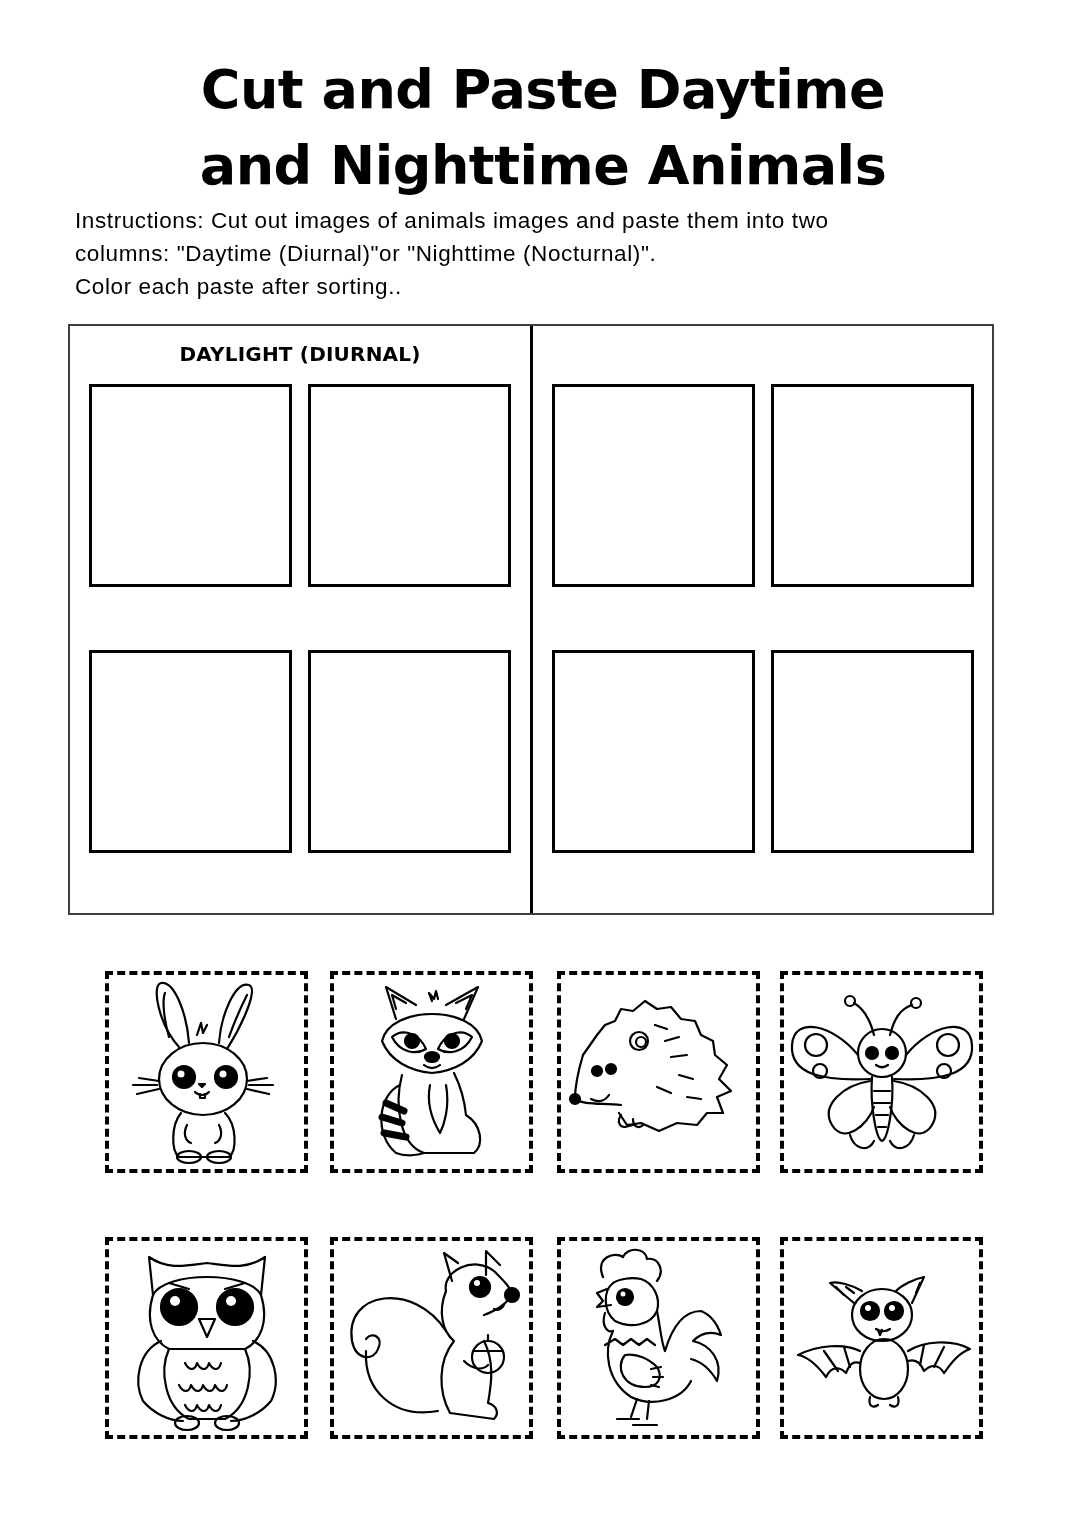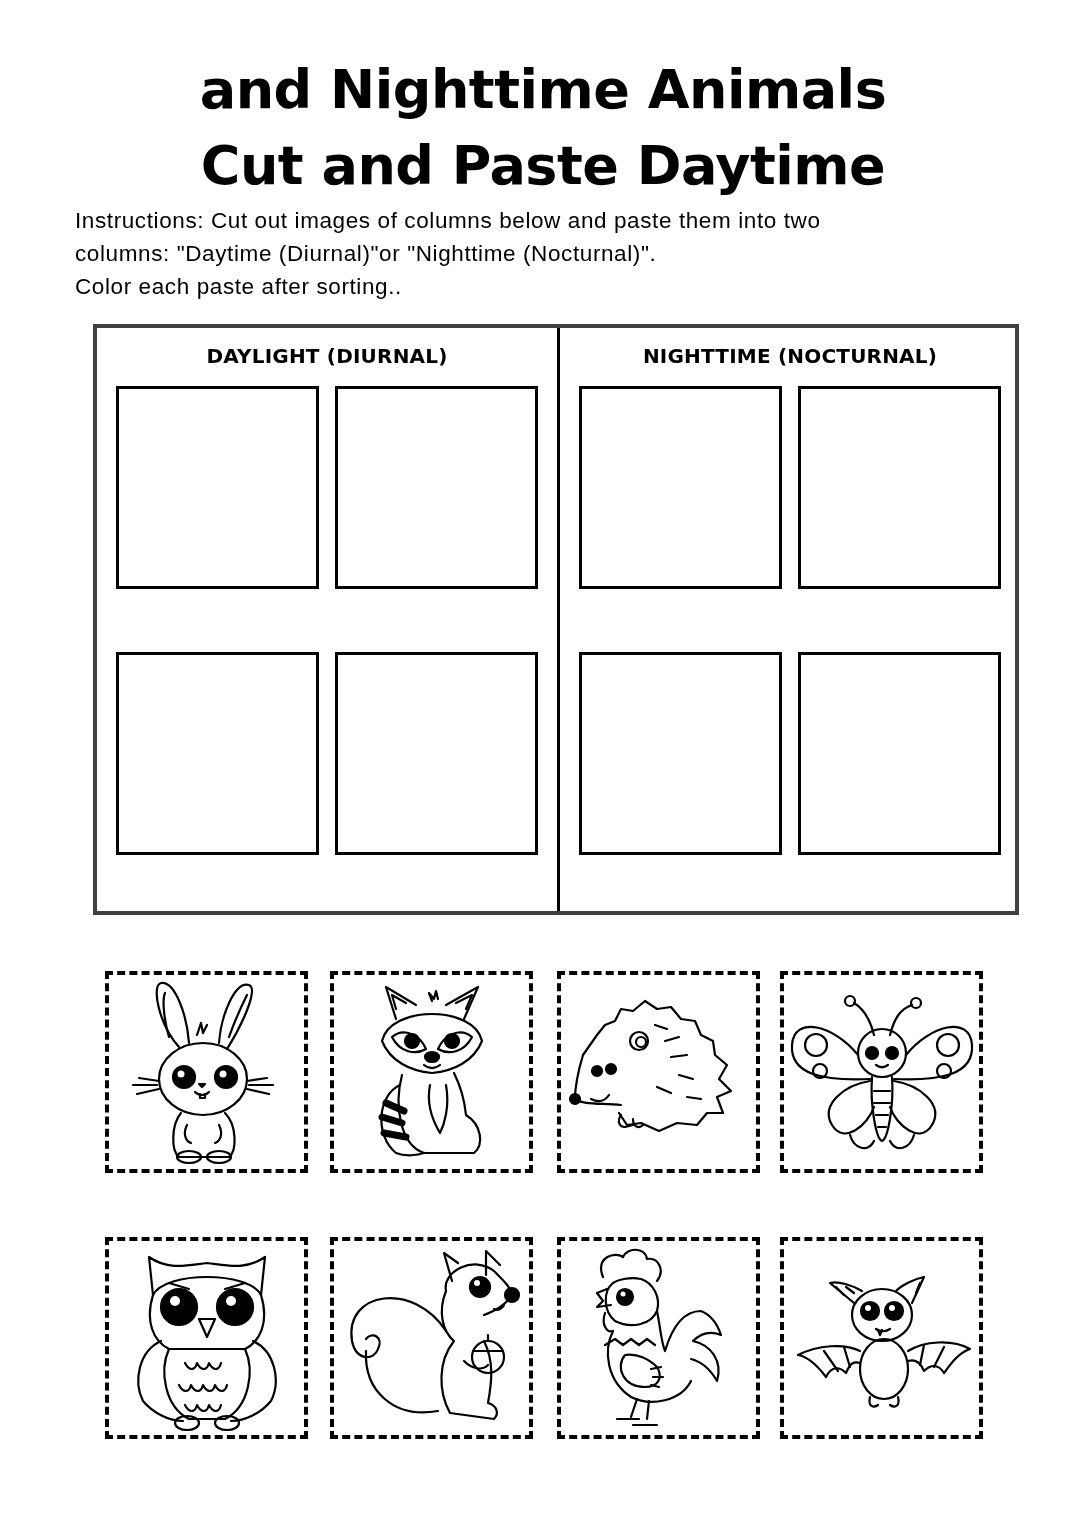--- a/index.html
+++ b/index.html
@@ -10,49 +10,48 @@
     line-height: 76px; letter-spacing: -0.5px; margin: 0;
   }
   .title span { display: block; }
   .instructions {
     position: absolute; left: 75px; top: 204px; width: 940px;
     font-family: "Liberation Sans", sans-serif; font-size: 22.5px; line-height: 33px;
     letter-spacing: 0.6px; margin: 0;
   }
   .instructions span { display: block; }
   .sort-board {
-    position: absolute; left: 93px; top: 324px; width: 926px; height: 591px;
-    box-sizing: border-box; border: 4px solid #404040;
+    position: absolute; left: 68px; top: 324px; width: 926px; height: 591px;
+    box-sizing: border-box; border: 2px solid #404040;
   }
   .divider { position: absolute; left: 460px; top: 0; width: 3px; height: 100%; background: #000; }
   .col-head {
     position: absolute; top: 16px; width: 460px; text-align: center;
     font-family: "DejaVu Sans", sans-serif; font-weight: bold; font-size: 20px; letter-spacing: 0.2px;
   }
   .slot { position: absolute; width: 203px; height: 203px; box-sizing: border-box; border: 3.5px solid #000; background: #fff; }
   .card { position: absolute; width: 203px; height: 202px; box-sizing: border-box; border: 4px dashed #000; background: #fff; }
   .card svg { position: absolute; left: 0; top: 0; width: 195px; height: 194px; }
 </style>
 </head>
 <body>
 
 <h1 class="title">
+  <span>Cut and Paste Daytime</span>
   <span>and Nighttime Animals</span>
-  <span>Cut and Paste Daytime</span>
 </h1>
 
 <p class="instructions">
-  <span>Instructions: Cut out images of columns below and paste them into two</span>
+  <span>Instructions: Cut out images of animals images and paste them into two</span>
   <span>columns: "Daytime (Diurnal)"or "Nighttime (Nocturnal)".</span>
   <span>Color each paste after sorting..</span>
 </p>
 
 <div class="sort-board">
   <div class="col-head" style="left:0;">DAYLIGHT (DIURNAL)</div>
-  <div class="col-head" style="left:463px;">NIGHTTIME (NOCTURNAL)</div>
   <div class="divider"></div>
 
   <div class="slot" style="left:19px; top:58px;"></div>
   <div class="slot" style="left:238px; top:58px;"></div>
   <div class="slot" style="left:19px; top:324px;"></div>
   <div class="slot" style="left:238px; top:324px;"></div>
 
   <div class="slot" style="left:482px; top:58px;"></div>
   <div class="slot" style="left:701px; top:58px;"></div>
   <div class="slot" style="left:482px; top:324px;"></div>

